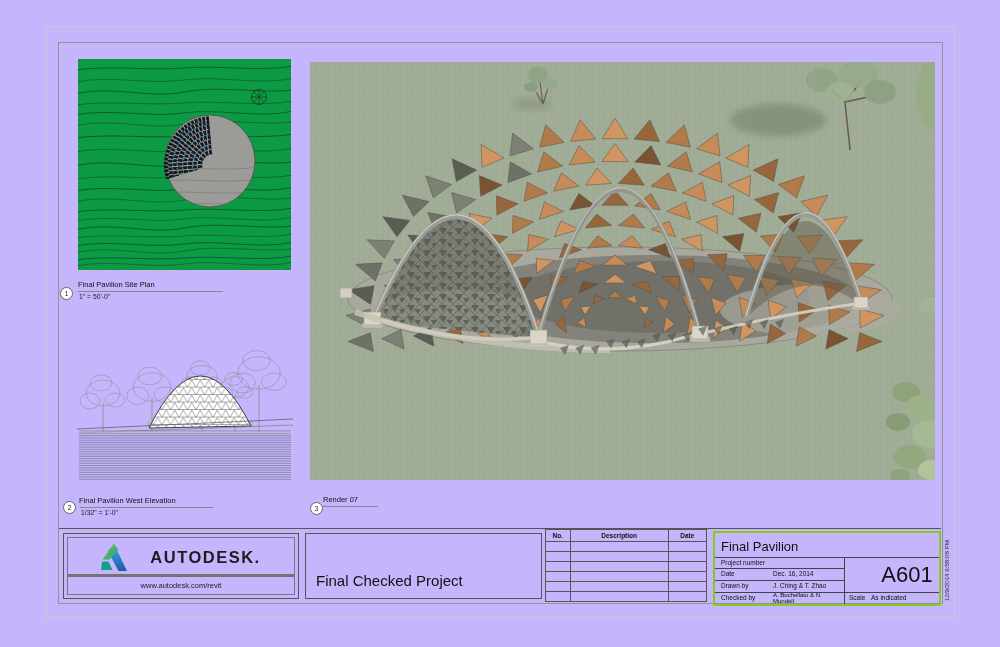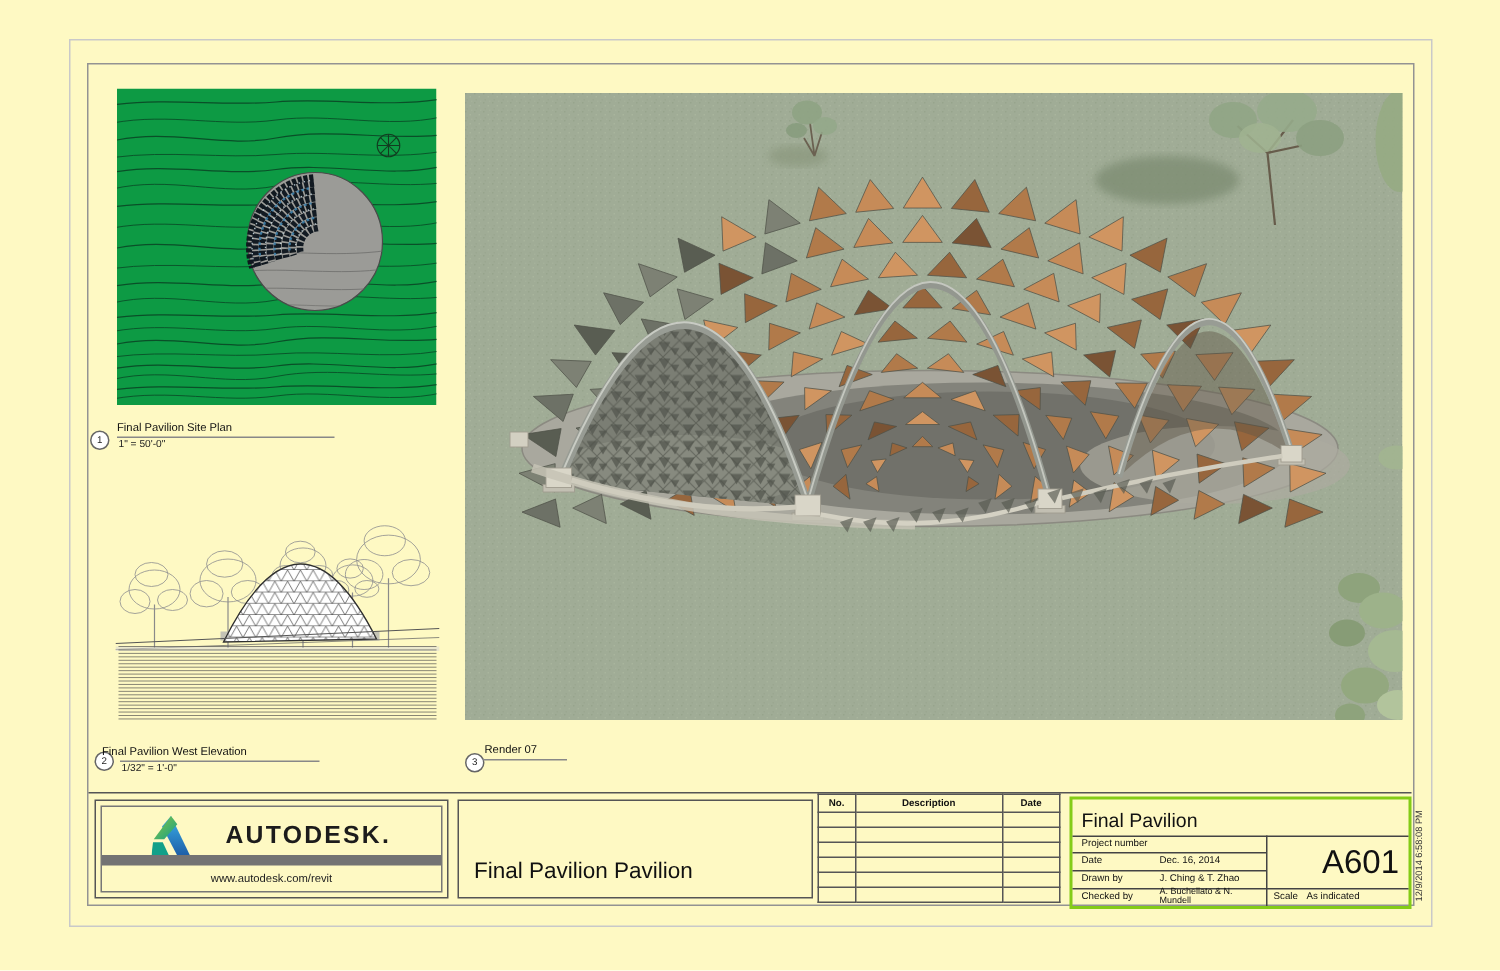--- a/index.html
+++ b/index.html
@@ -1,36 +1,36 @@
 <!DOCTYPE html>
 <html><head>
 <meta charset="utf-8">
 <style>
   html,body{margin:0;padding:0;background:#fff;}
-  .page{position:relative;width:1000px;height:647px;background:#fef9c3;overflow:hidden;
+  .page{position:relative;width:1000px;height:647px;background:#c4b5fd;overflow:hidden;
         font-family:"Liberation Sans",sans-serif;color:#111;}
   .abs{position:absolute;}
   .outer-frame{left:46px;top:26px;width:907px;height:590px;border:1px solid #c9c9c9;}
   .inner-frame{left:58px;top:42px;width:883px;height:560px;border:1px solid #939393;}
   .band-top{left:59px;top:528px;width:882px;border-top:1px solid #555;}
 
   
   .vl-num{width:11px;height:11px;border:1px solid #666;border-radius:50%;font-size:6.5px;
           line-height:11px;text-align:center;background:#fff;color:#222;}
   .vl-title{font-size:7.5px;color:#111;white-space:nowrap;}
   .vl-line{border-top:1px solid #888;height:0;}
   .vl-scale{font-size:6.8px;color:#222;white-space:nowrap;}
 
   
   .adsk-box{left:63px;top:533px;width:234px;height:64px;border:1px solid #555;}
   .adsk-inner{position:absolute;inset:3px;border:1px solid #777;}
   .adsk-logorow{position:absolute;left:0;top:0;right:0;height:38px;display:flex;
                 align-items:center;justify-content:center;gap:23px;text-align:center;}
   .adsk-word{font-size:16.5px;font-weight:bold;letter-spacing:1.5px;color:#1c1c1c;}
-  .adsk-urlrow{position:absolute;left:0;right:0;bottom:0;height:17px;border-top:7px solid #737373;
+  .adsk-urlrow{position:absolute;left:0;right:0;bottom:0;height:17px;border-top:3px solid #737373;
                text-align:center;font-size:7.5px;line-height:17px;color:#222;margin-top:44px;}
   .proj-box{left:305px;top:533px;width:235px;height:64px;border:1px solid #555;}
   .proj-title{position:absolute;left:10px;bottom:9px;font-size:15px;color:#111;}
 
   table.rev{position:absolute;left:545px;top:529px;width:162px;border-collapse:collapse;}
   table.rev th,table.rev td{border:1px solid #555;padding:0;font-size:6.5px;}
   table.rev th{height:11px;font-weight:bold;text-align:center;}
   table.rev td{height:9px;}
   .c-no{width:24px;} .c-desc{width:99px;} .c-date{width:38px;}
 
@@ -193,21 +193,21 @@
         <line x1="2" y1="130.49999999999997" x2="214" y2="130.49999999999997" stroke="#4d4d4d" stroke-width="0.45"></line>
         <line x1="2" y1="132.79999999999998" x2="214" y2="132.79999999999998" stroke="#4d4d4d" stroke-width="0.45"></line>
         <line x1="2" y1="135.1" x2="214" y2="135.1" stroke="#4d4d4d" stroke-width="0.45"></line>
         <line x1="2" y1="137.4" x2="214" y2="137.4" stroke="#4d4d4d" stroke-width="0.45"></line>
         <line x1="2" y1="139.70000000000002" x2="214" y2="139.70000000000002" stroke="#4d4d4d" stroke-width="0.45"></line>
         <line x1="2" y1="142.00000000000003" x2="214" y2="142.00000000000003" stroke="#4d4d4d" stroke-width="0.45"></line>
         <line x1="2" y1="144.30000000000004" x2="214" y2="144.30000000000004" stroke="#4d4d4d" stroke-width="0.45"></line>
       </g>
   </svg>
   <div class="abs vl-num" style="left:63px;top:501px">2</div>
-  <div class="abs vl-title" style="left:68px;top:496px">Final Pavilion West Elevation</div>
+  <div class="abs vl-title" style="left:79px;top:496px">Final Pavilion West Elevation</div>
   <div class="abs vl-line" style="left:80px;top:507px;width:133px"></div>
   <div class="abs vl-scale" style="left:81px;top:509px">1/32" = 1'-0"</div>
 
   <svg class="abs" style="left:310px;top:62px" width="625" height="418" viewBox="0 0 625 418">
     <defs>
       <pattern id="np" width="6" height="6" patternUnits="userSpaceOnUse">
         <rect x="0" y="0" width="1" height="1" fill="#8e9b82"></rect>
         <rect x="3" y="2" width="1" height="1" fill="#b2bda4"></rect>
         <rect x="1" y="4" width="1" height="1" fill="#95a28a"></rect>
         <rect x="4" y="5" width="1" height="1" fill="#aab69d"></rect>
@@ -483,21 +483,21 @@
           <polygon points="13,0 1.5,15.5 8.5,15.5 17.2,5.5" fill="url(#lgG)"></polygon>
           <polygon points="1,17.5 7.5,17.5 11.5,26 0,26" fill="#12a089"></polygon>
         </svg>
         <span class="adsk-word">AUTODESK.</span>
       </div>
       <div class="adsk-urlrow">www.autodesk.com/revit</div>
     </div>
   </div>
 
   <div class="abs proj-box">
-    <span class="proj-title">Final Pavilion Pavilion</span>
+    <span class="proj-title">Final Checked Project</span>
   </div>
 
   <table class="rev">
     <tbody>
         <tr>
       <th class="c-no">No.</th>
       <th class="c-desc">Description</th>
       <th class="c-date">Date</th>
     </tr>
     <tr>

